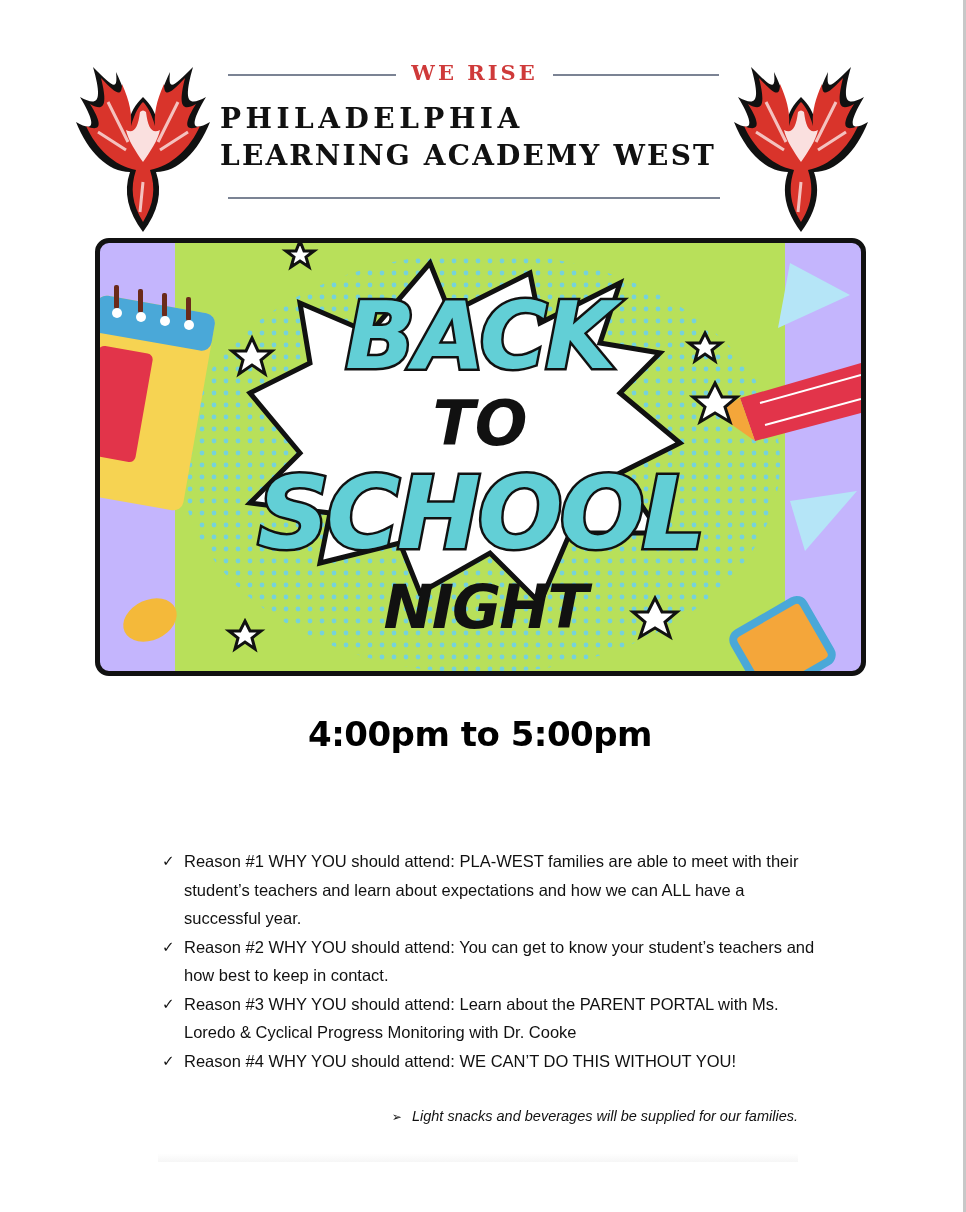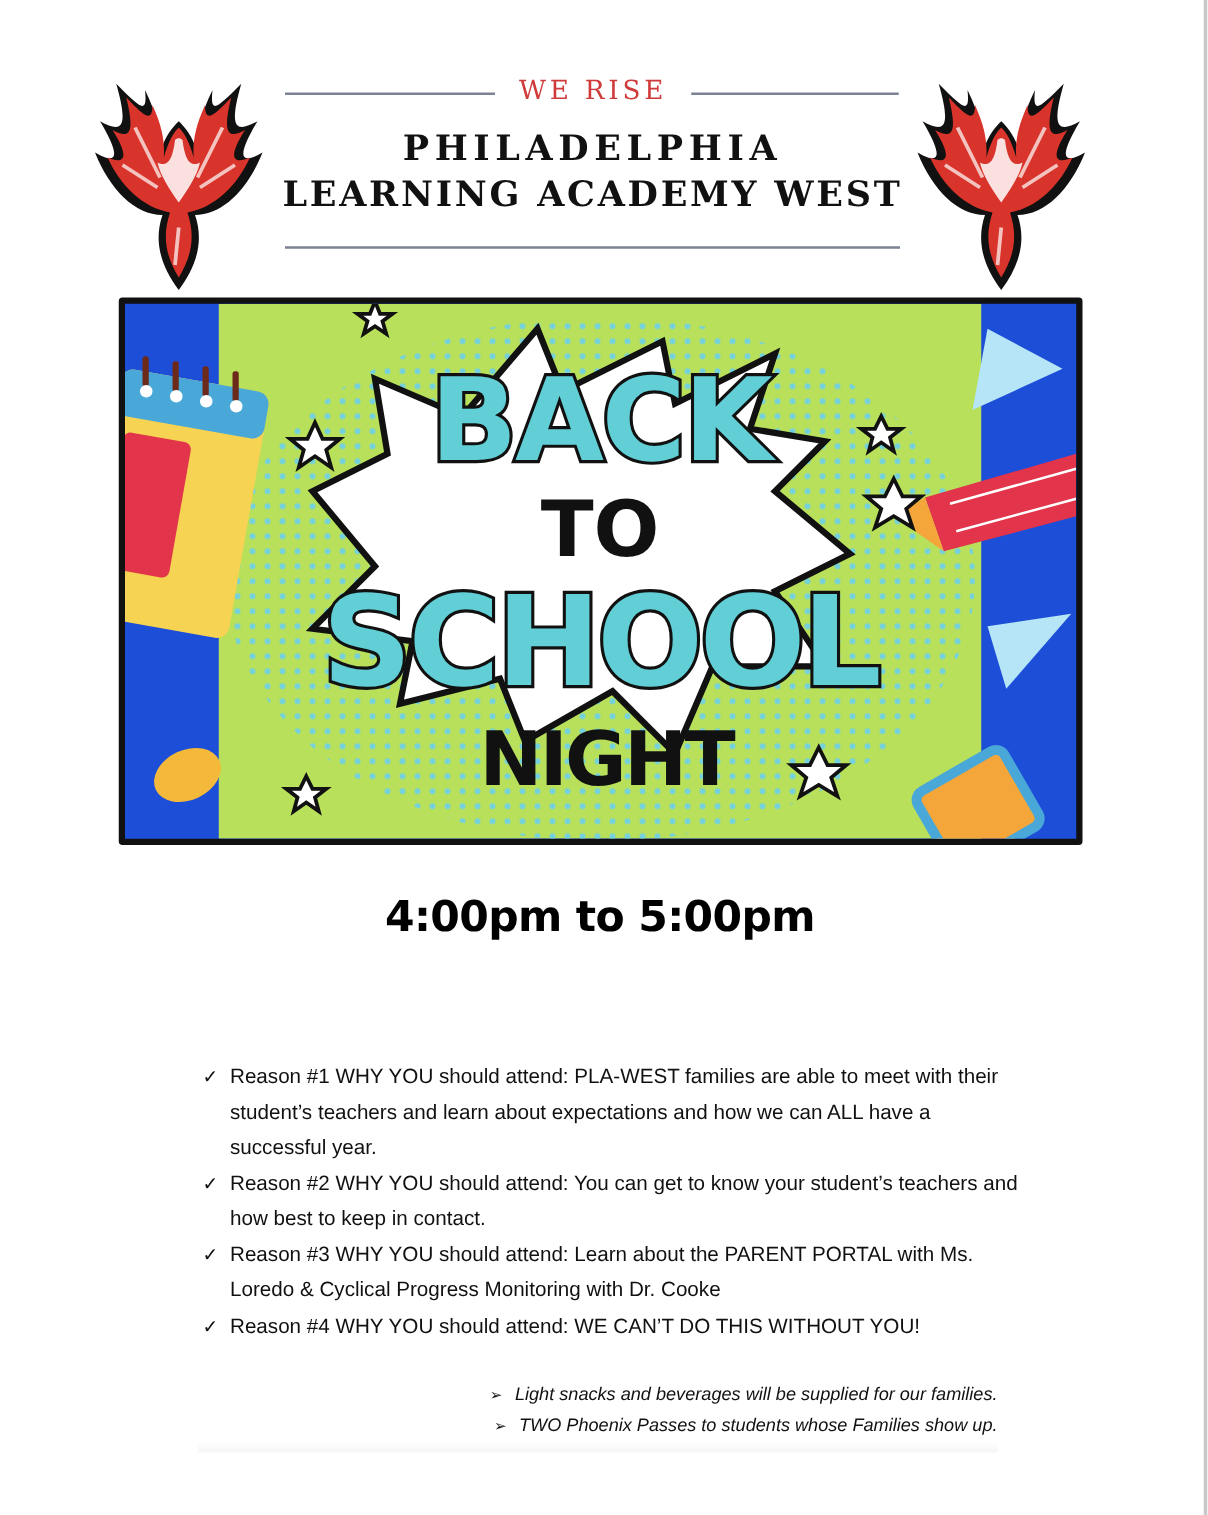--- a/index.html
+++ b/index.html
@@ -11,29 +11,29 @@
     
     .header { position: absolute; left: 0; top: 0; width: 966px; height: 240px; }
     .phoenix { position: absolute; width: 150px; height: 195px; }
     .phoenix.left { left: 68px; top: 42px; }
     .phoenix.right { left: 726px; top: 42px; }
     .rule { position: absolute; height: 2px; background: #7b8394; }
     .rule.top-left { left: 228px; top: 74px; width: 168px; }
     .rule.top-right { left: 553px; top: 74px; width: 166px; }
     .rule.bottom { left: 228px; top: 197px; width: 492px; }
     .we-rise { position: absolute; left: 396px; top: 60px; width: 157px; text-align: center;
-      font-family: "DejaVu Serif", serif; font-weight: normal; font-size: 21px; letter-spacing: 3px; color: #cf3a3a; }
-    .school-name { position: absolute; left: 220px; top: 100px; width: 508px; text-align: center;
+      font-family: "DejaVu Serif", serif; font-weight: bold; font-size: 21px; letter-spacing: 3px; color: #cf3a3a; }
+    .school-name { position: absolute; left: 220px; top: 100px; width: 508px; text-align: left;
       font-family: "DejaVu Serif", serif; font-weight: bold; color: #111; line-height: 37px; }
     .school-name .l1 { display: block; font-size: 28px; letter-spacing: 4.5px; }
     .school-name .l2 { display: block; font-size: 28px; letter-spacing: 2.2px; }
 
     
     .banner { position: absolute; left: 95px; top: 238px; width: 771px; height: 438px;
-      border: 5px solid #111; border-radius: 3px; background: #1d4ed8; overflow: hidden; }
+      border: 5px solid #111; border-radius: 14px; background: #c4b5fd; overflow: hidden; font-style: italic; }
     .banner svg { position: absolute; left: 0; top: 0; }
 
     
     .date-block { position: absolute; left: 0; top: 712px; width: 960px; text-align: center;
       font-family: "DejaVu Sans", sans-serif; font-weight: bold; color: #000; }
     .date-line { display: block; font-size: 34px; line-height: 44px; letter-spacing: -0.5px; }
 
     
     .reasons { position: absolute; left: 160px; top: 847px; width: 660px; list-style: none;
       font-family: "Liberation Sans", sans-serif; font-size: 16.5px; line-height: 28.5px; color: #111; }
@@ -157,16 +157,13 @@
   <li>
     <span class="check">✓</span>
     <span>Reason #4 WHY YOU should attend: WE CAN’T DO THIS WITHOUT YOU!</span>
   </li>
 </ul>
 
 <ul class="perks">
   <li>
     <span class="arrow">➢</span><span>Light snacks and beverages will be supplied for our families.</span>
   </li>
-  <li>
-    <span class="arrow">➢</span><span>TWO Phoenix Passes to students whose Families show up.</span>
-  </li>
 </ul>
 
 </body></html>

